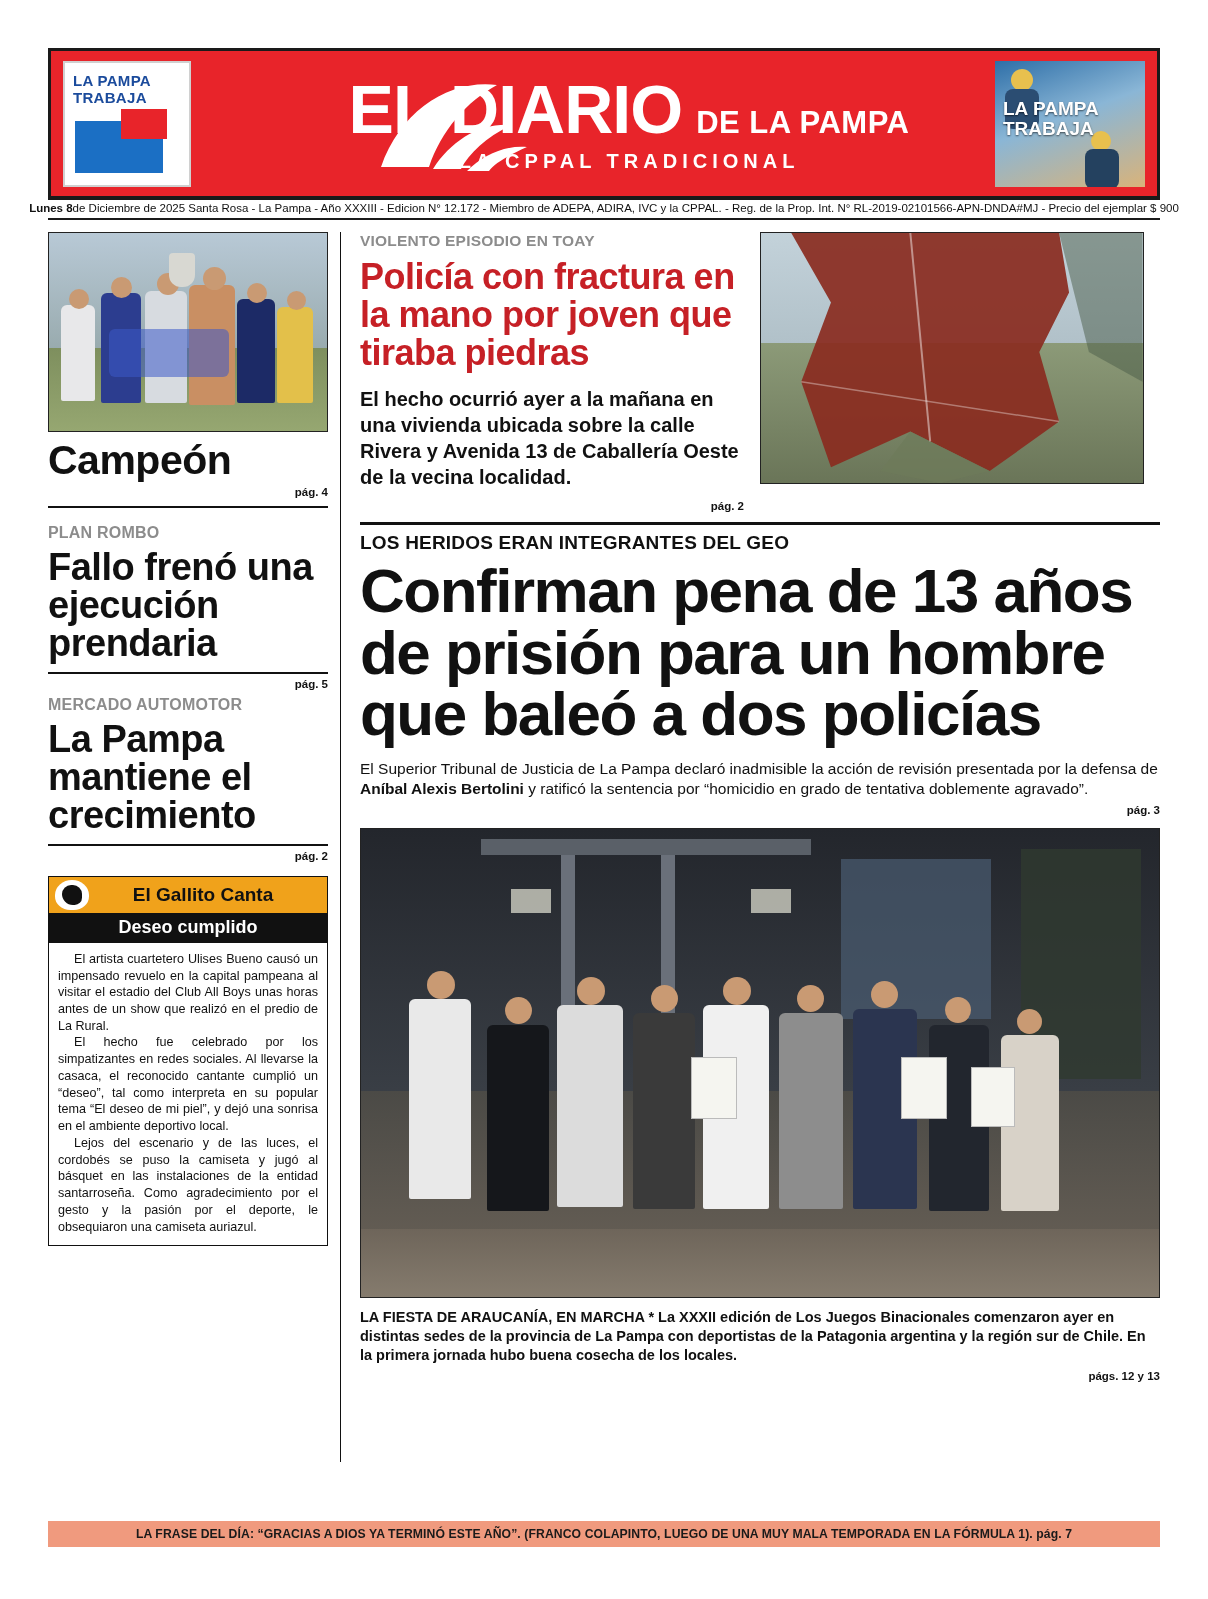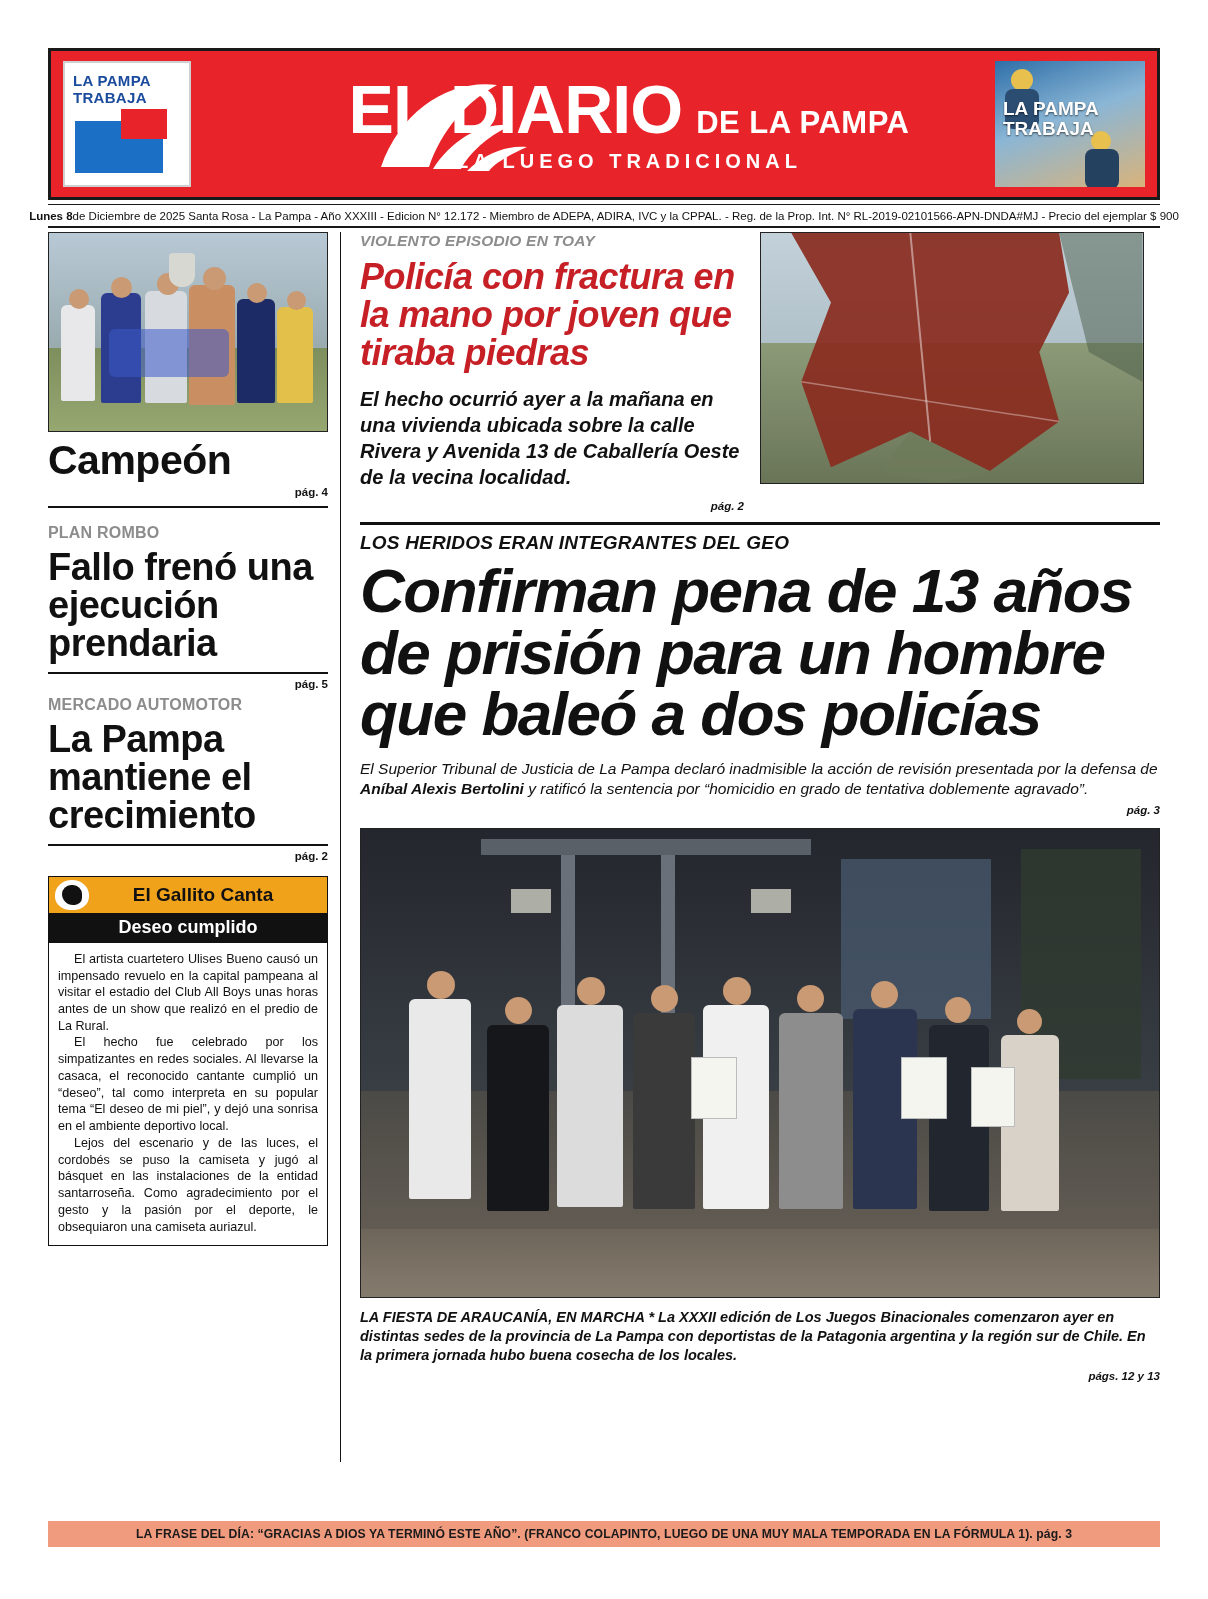--- a/index.html
+++ b/index.html
@@ -113,21 +113,21 @@
   }
   .mast-promo .pm-fig {
     position: absolute;
     border-radius: 50%;
     background: #1d3f63;
   }
 
   
   .datebar {
     position: absolute;
-    left: 48px; top: 204px;
+    left: 48px; top: 196px;
     width: 1112px; height: 24px;
     border-top: 1px solid #1a1a1a;
     border-bottom: 2px solid #1a1a1a;
     display: flex;
     align-items: center;
     justify-content: center;
     font-size: 11.5px;
     color: #111;
     white-space: nowrap;
   }
@@ -263,21 +263,20 @@
     left: 340px; top: 232px;
     width: 0; height: 1230px;
     border-left: 1px solid #111;
   }
 
   
   .col-right {
     position: absolute;
     left: 360px; top: 232px;
     width: 800px;
-    font-style: italic;
   }
   .toay-wrap { display: flex; gap: 0; }
   .toay-text { width: 400px; padding-right: 16px; }
   .toay-kicker {
     font-size: 15.5px;
     font-weight: bold;
     color: #8c8c8c;
     letter-spacing: .2px;
     text-transform: uppercase;
   }
@@ -383,21 +382,21 @@
       <svg class="mast-wing" viewBox="0 0 170 104">
         <path d="M10 92 C 30 34, 80 4, 126 10 C 96 26, 70 56, 58 92 Z" fill="#ffffff"></path>
         <path d="M62 94 C 80 66, 108 48, 140 50 C 116 62, 98 78, 90 94 Z" fill="#ffffff"></path>
         <path d="M96 96 C 112 80, 134 70, 156 72 C 138 80, 124 88, 118 96 Z" fill="#ffffff"></path>
       </svg>
       <div class="mast-titles">
         <div class="mast-title-row">
           <span class="mast-title">EL DIARIO</span>
           <span class="mast-sub1">DE LA PAMPA</span>
         </div>
-        <div class="mast-sub2">LA LUEGO TRADICIONAL</div>
+        <div class="mast-sub2">LA CPPAL TRADICIONAL</div>
       </div>
     </div>
 
     <div class="mast-promo">
       <div class="pm-fig" style="left:16px; top:8px; width:22px; height:22px; background:#e8c04e;"></div>
       <div class="pm-fig" style="left:10px; top:28px; width:34px; height:40px; background:#2b4d72; border-radius:8px;"></div>
       <div class="pm-fig" style="left:96px; top:70px; width:20px; height:20px; background:#e8c04e;"></div>
       <div class="pm-fig" style="left:90px; top:88px; width:34px; height:40px; background:#24415f; border-radius:8px;"></div>
       <div class="pm-txt">
         <span>LA PAMPA</span><br>
@@ -526,15 +525,15 @@
       <div class="fig" style="left:540px;top:228px;width:46px;height:62px;background:#f5f5f0;border:1px solid #bbb;"></div>
       <div class="fig" style="left:610px;top:238px;width:44px;height:60px;background:#f5f5f0;border:1px solid #bbb;"></div>
       <div class="fig" style="left:0;top:400px;width:800px;height:70px;background:linear-gradient(180deg,#6e655a,#867c6e);"></div>
     </div>
 
     <div class="fiesta-cap">LA FIESTA DE ARAUCANÍA, EN MARCHA * La XXXII edición de Los Juegos Binacionales comenzaron ayer en distintas sedes de la provincia de La Pampa con deportistas de la Patagonia argentina y la región sur de Chile. En la primera jornada hubo buena cosecha de los locales.</div>
     <div class="pag">págs. 12 y 13</div>
   </div>
 
   <div class="footer">
-    <span>LA FRASE DEL DÍA: “GRACIAS A DIOS YA TERMINÓ ESTE AÑO”. (FRANCO COLAPINTO, LUEGO DE UNA MUY MALA TEMPORADA EN LA FÓRMULA 1). pág. 3</span>
+    <span>LA FRASE DEL DÍA: “GRACIAS A DIOS YA TERMINÓ ESTE AÑO”. (FRANCO COLAPINTO, LUEGO DE UNA MUY MALA TEMPORADA EN LA FÓRMULA 1). pág. 7</span>
   </div>
 </div>
 
 </body></html>

